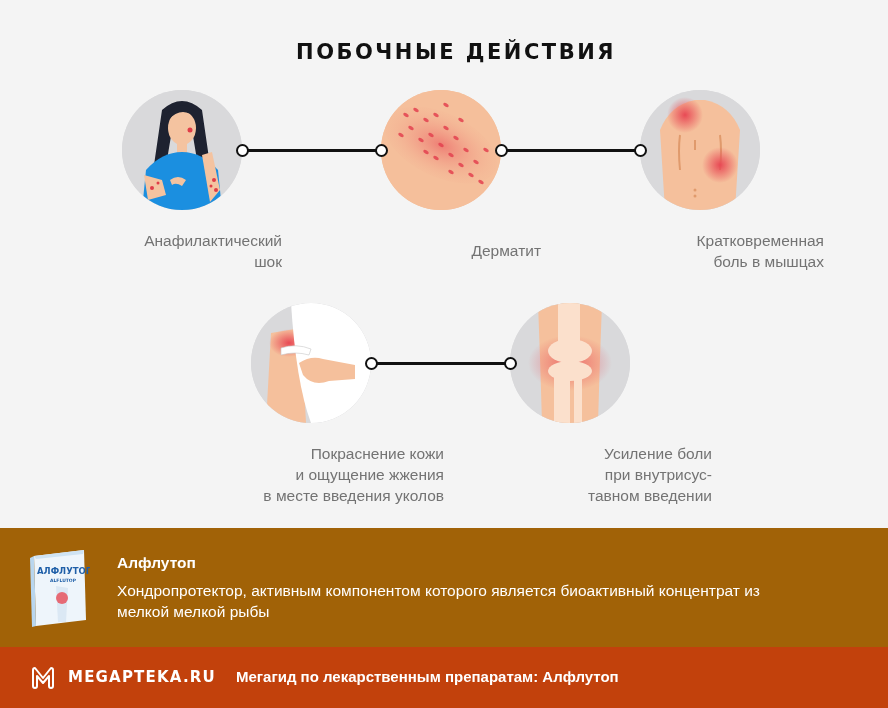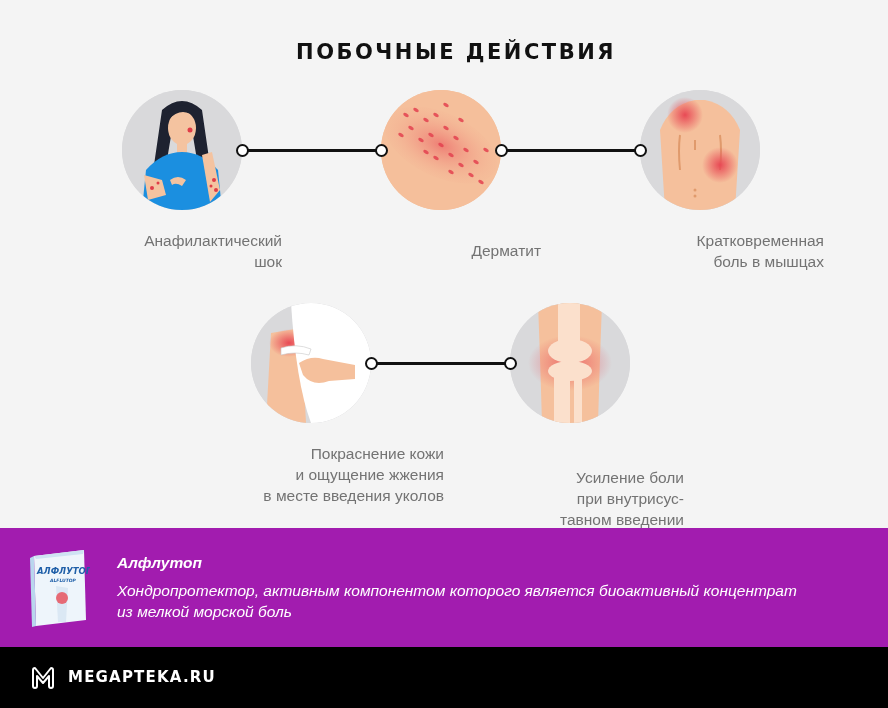--- a/index.html
+++ b/index.html
@@ -26,26 +26,25 @@
   .dot {
     position: absolute; width: 9px; height: 9px; border-radius: 50%;
     border: 2.5px solid #111; background: #fff;
   }
   .label {
     position: absolute; text-align: right; font-size: 15.5px;
     line-height: 21px; color: #737373; white-space: pre-line;
   }
   .product-band {
     position: absolute; left: 0; top: 528px; width: 888px; height: 119px;
-    background: #a21caf;
-    font-style: italic;
+    background: #a16207;
   }
   .footer {
     position: absolute; left: 0; top: 647px; width: 888px; height: 61px;
-    background: #000000;
+    background: #c2410c;
   }
   .product-name {
     position: absolute; left: 117px; top: 26px; color: #fff;
     font-weight: 700; font-size: 15.5px;
   }
   .product-desc {
     position: absolute; left: 117px; top: 52px; width: 680px; color: #fff;
     font-size: 15.5px; line-height: 21px;
   }
   .pack { position: absolute; left: 28px; top: 20px; width: 62px; height: 80px; }
@@ -192,40 +191,41 @@
   </svg>
 </div>
 
 <div class="connector" style="left:371px;top:362px;width:139px;"></div>
 <div class="dot" style="left:365px;top:357px;"></div>
 <div class="dot" style="left:504px;top:357px;"></div>
 
 <div class="label" style="left:194px;top:443px;width:250px;">Покраснение кожи
 и ощущение жжения
 в месте введения уколов</div>
-<div class="label" style="left:434px;top:443px;width:250px;margin-top:24px;">Усиление боли
+<div class="label" style="left:462px;top:443px;width:250px;">Усиление боли
 при внутрисус-
 тавном введении</div>
 
 <div class="product-band">
   <div class="pack">
     <svg viewBox="0 0 62 80" width="62" height="80">
       <path d="M6 8 L56 2 L58 72 L8 78 Z" fill="#eef5fb"></path>
       <path d="M2 10 L6 8 L8 78 L4 79 Z" fill="#b9d6ee"></path>
       <path d="M6 8 L56 2 L55 6 L8 11 Z" fill="#cfe3f3"></path>
       <text x="9" y="26" font-size="8.5" font-weight="700" fill="#1f5fa8" font-family="DejaVu Sans, sans-serif">АЛФЛУТОП</text>
       <text x="22" y="34" font-size="4.5" font-weight="700" fill="#1f5fa8" font-family="DejaVu Sans, sans-serif">ALFLUTOP</text>
       <path d="M28 38 L40 40 L38 74 L30 74 Z" fill="#dbe8f4"></path>
       <circle cx="34" cy="50" r="6" fill="#e84a55" opacity="0.8"></circle>
     </svg>
   </div>
   <div class="product-name">Алфлутоп</div>
-  <div class="product-desc">Хондропротектор, активным компонентом которого является биоактивный концентрат из мелкой морской боль</div>
+  <div class="product-desc">Хондропротектор, активным компонентом которого является биоактивный концентрат из мелкой мелкой рыбы</div>
 </div>
 
 <div class="footer">
   <div class="logo">
     <svg viewBox="0 0 26 24" width="26" height="24">
       <path d="M3 4 Q3 2 5 2 L13 12 L21 2 Q23 2 23 4 L23 20 Q23 22 21 22 Q19 22 19 20 L19 10 L13 17 L7 10 L7 20 Q7 22 5 22 Q3 22 3 20 Z" fill="none" stroke="#fff" stroke-width="2" stroke-linejoin="round"></path>
     </svg>
   </div>
   <div class="brand">MEGAPTEKA.RU</div>
+  <div class="footer-text">Мегагид по лекарственным препаратам: Алфлутоп</div>
 </div>
 
 </body></html>

